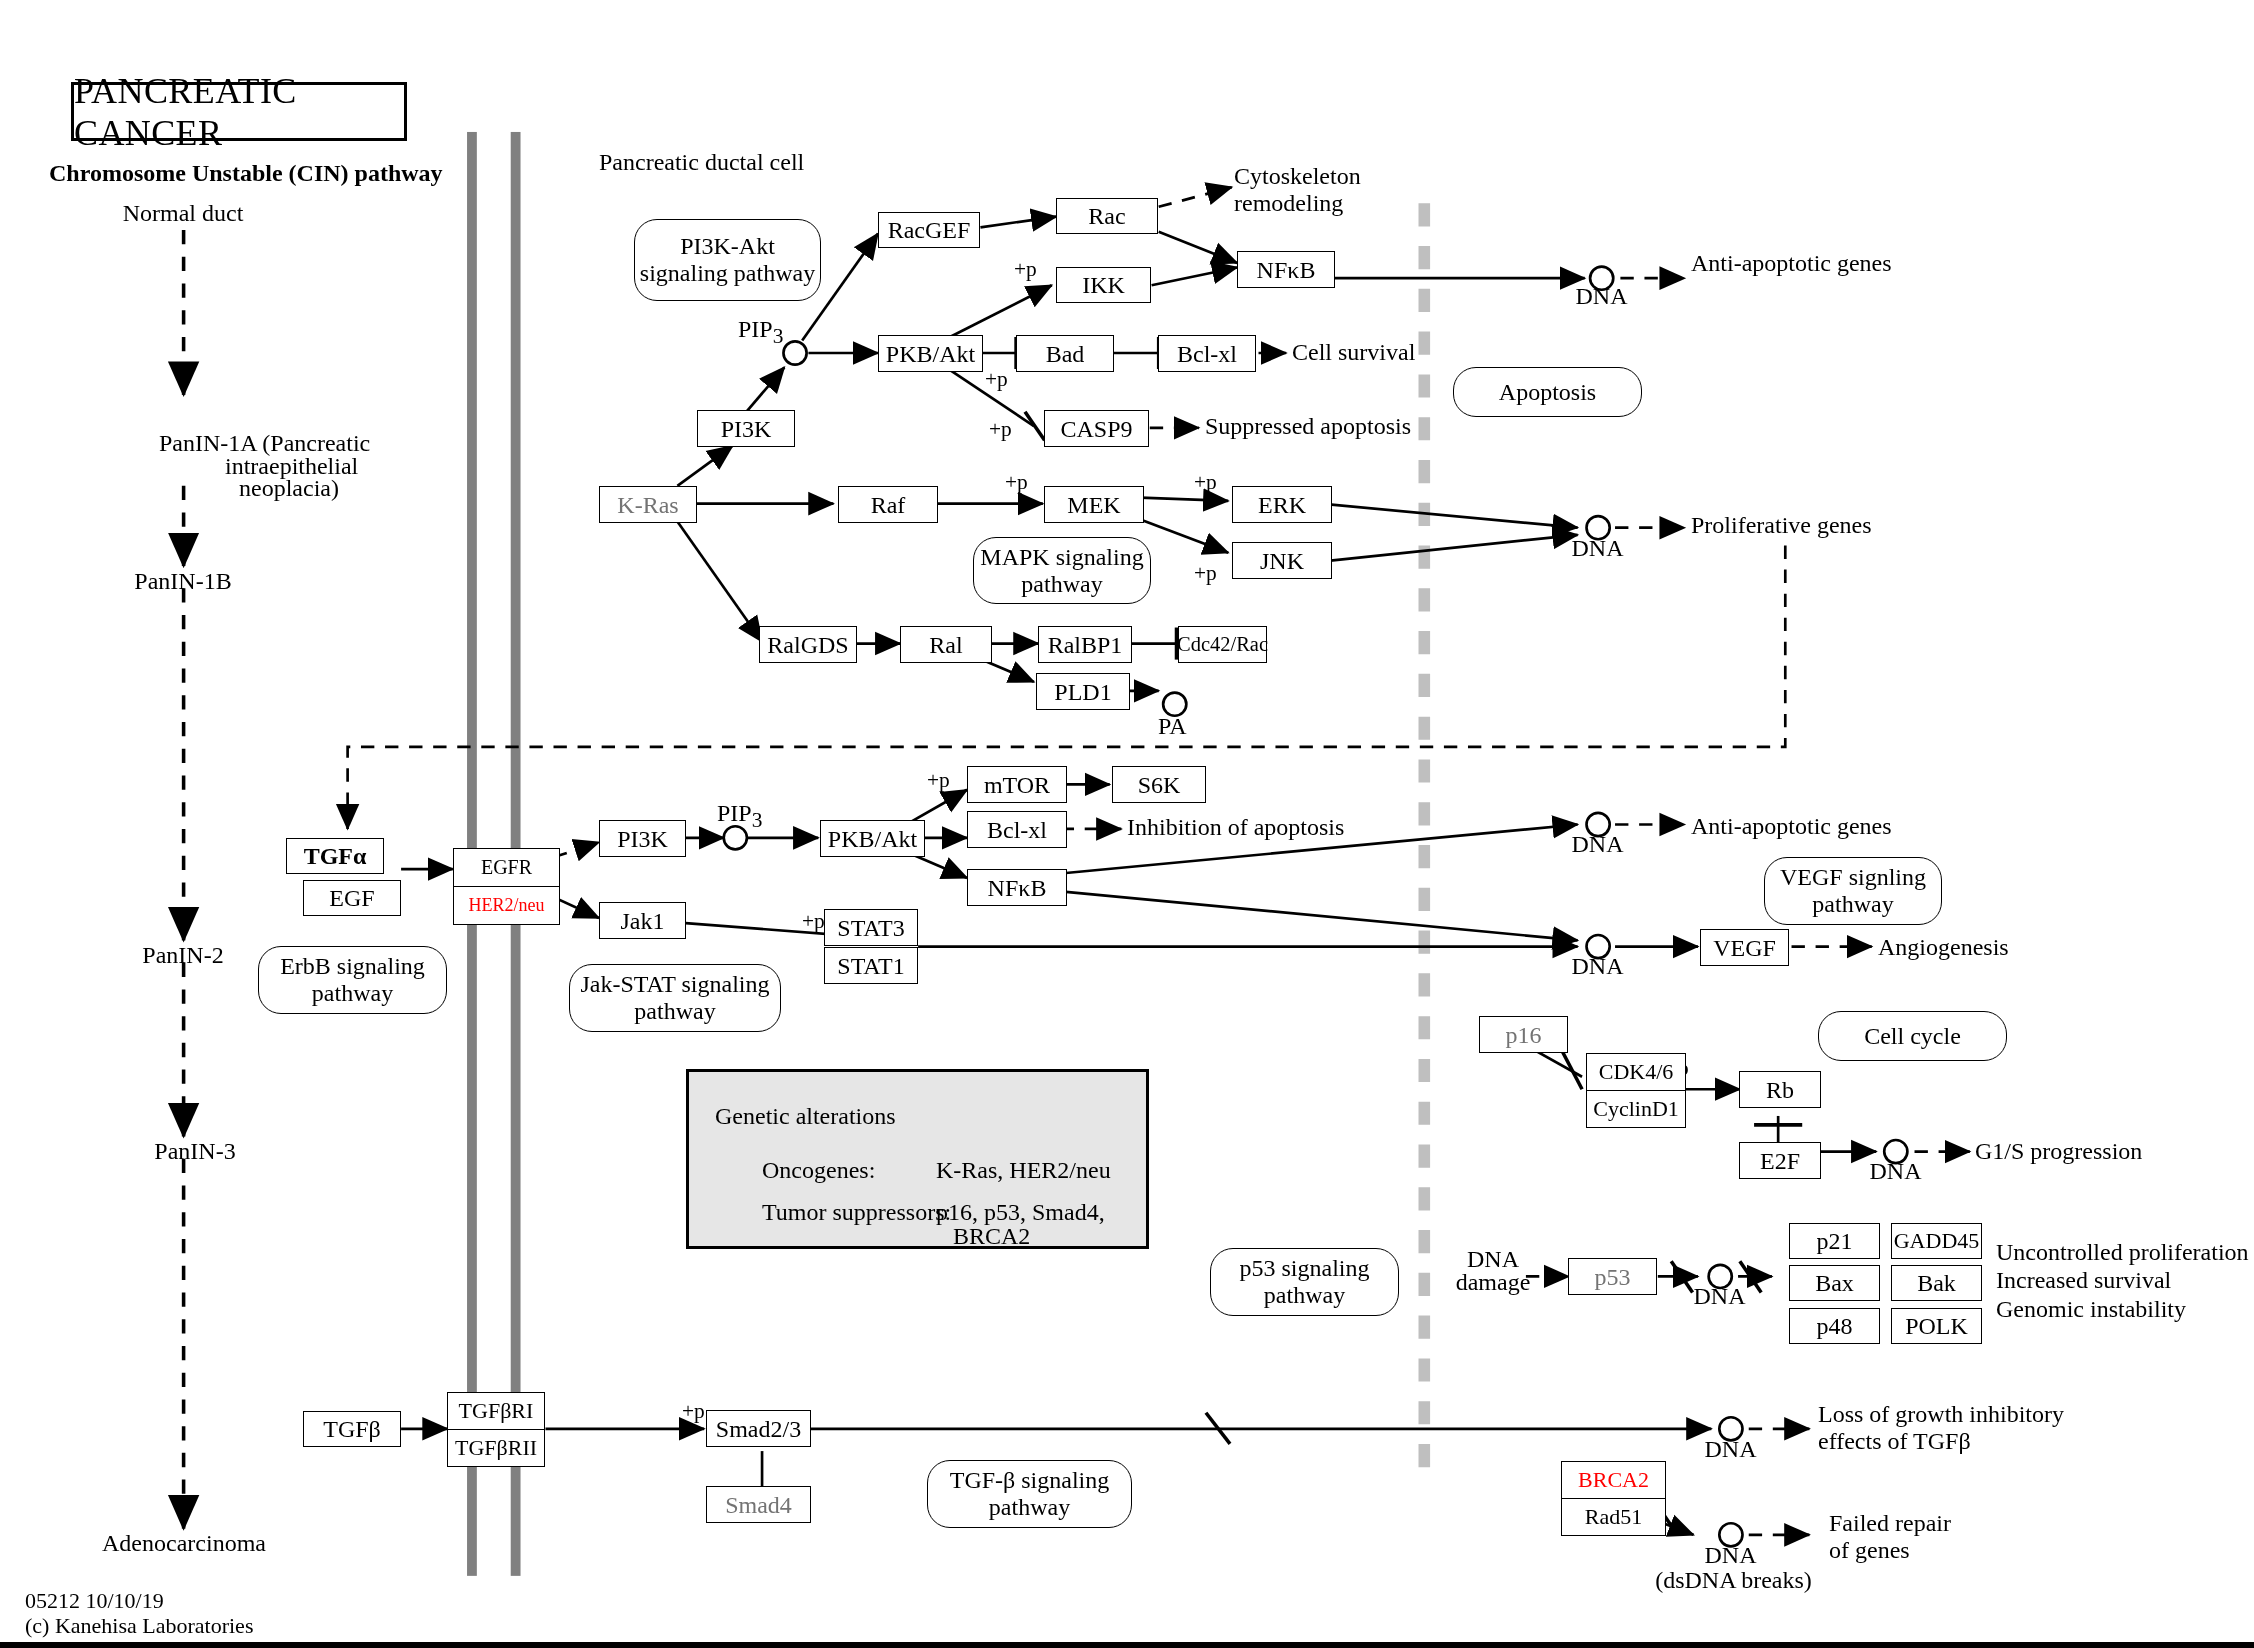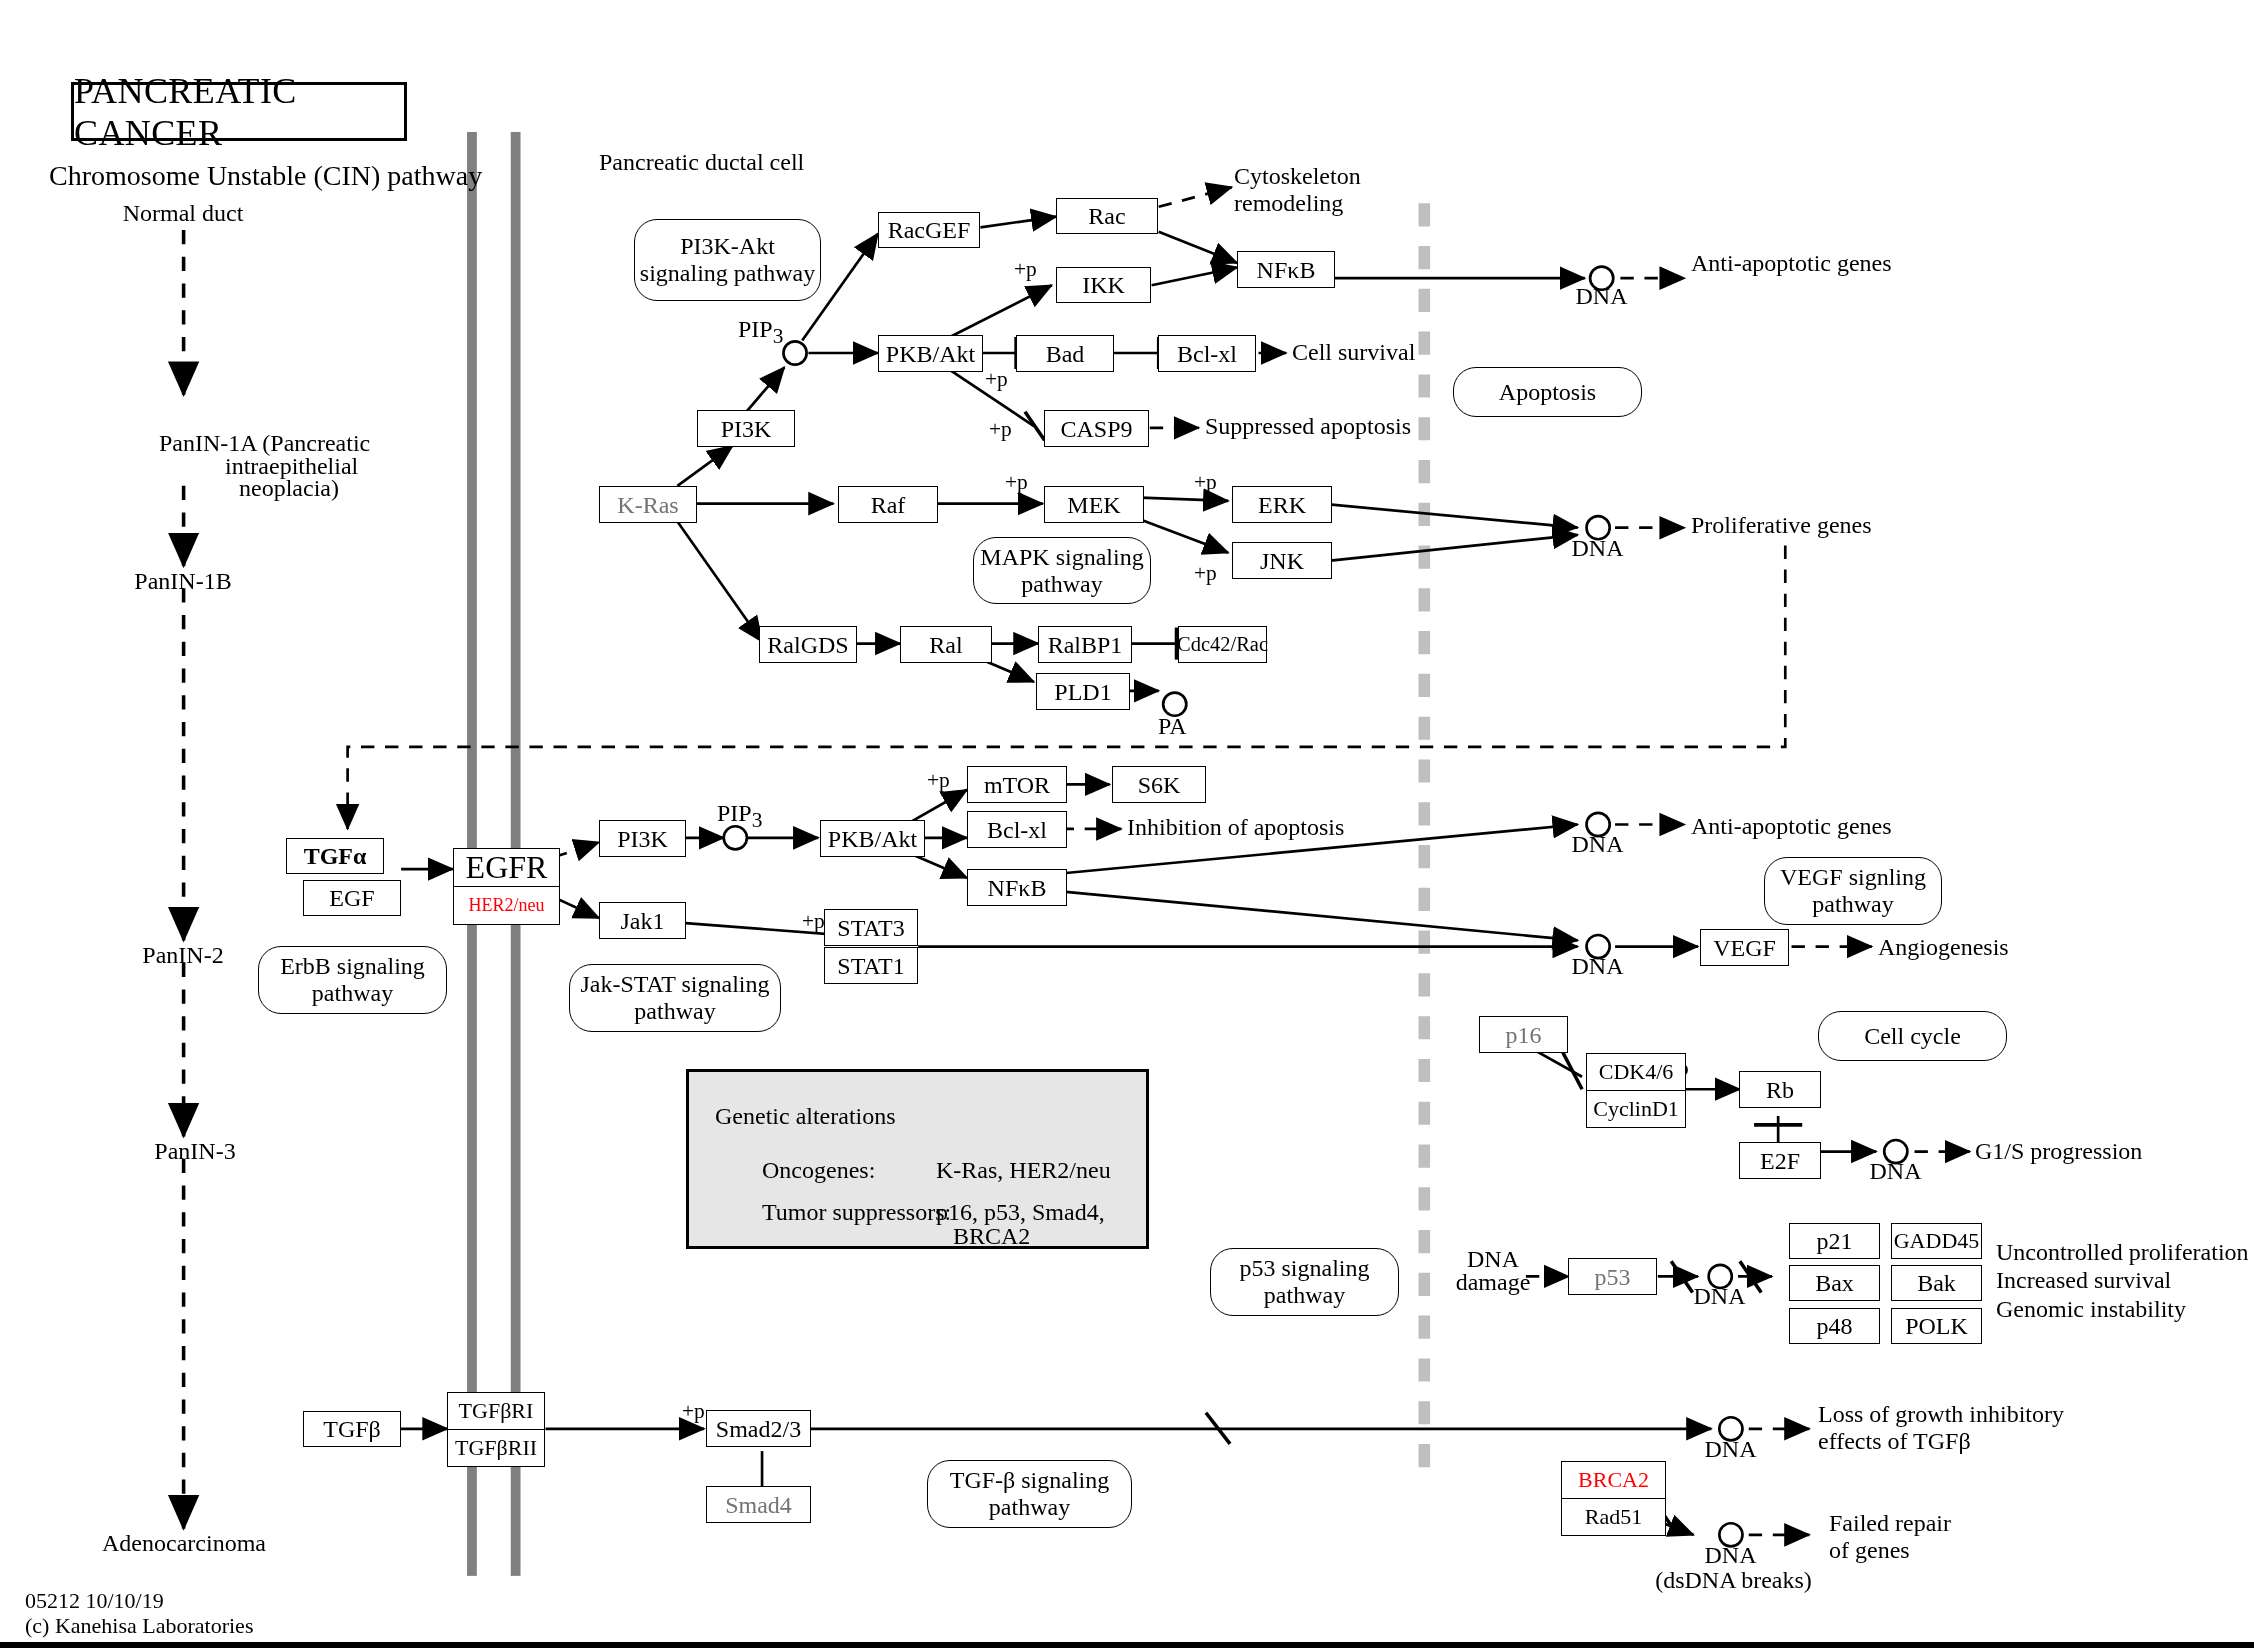--- a/index.html
+++ b/index.html
@@ -5,33 +5,33 @@
   html,body{margin:0;padding:0;background:#fff;}
   #root{position:relative;width:2255px;height:1649px;background:#fff;
         font-family:"Liberation Serif","DejaVu Serif",serif;color:#000;overflow:hidden;}
   svg{position:absolute;left:0;top:0;width:2255px;height:1649px;}
   .nd{position:absolute;box-sizing:border-box;border:1.8px solid #000;background:#fff;
       display:flex;align-items:center;justify-content:center;font-size:24px;line-height:1;
       white-space:nowrap;}
   .nd.red{color:#737373;}
   .stack{position:absolute;box-sizing:border-box;border:1.8px solid #000;background:#fff;
          display:flex;flex-direction:column;}
-  .stack>div{flex:1;display:flex;align-items:center;justify-content:center;font-size:32px;
+  .stack>div{flex:1;display:flex;align-items:center;justify-content:center;font-size:20px;
              white-space:nowrap;}
   .stack>div+div{border-top:1.8px solid #000;}
   .stack>div.red{color:#ff0000;}
   .rnd{position:absolute;box-sizing:border-box;border:1.8px solid #000;border-radius:23px;
        background:#fff;display:flex;align-items:center;justify-content:center;text-align:center;
        font-size:24px;line-height:1.12;}
   .txt{position:absolute;font-size:24px;line-height:1.13;white-space:nowrap;}
   .txt.c{text-align:center;}
   .sm{font-size:21.4px;}
   .title{position:absolute;border:3.6px solid #000;background:#fff;display:flex;
          align-items:center;justify-content:center;font-size:36px;letter-spacing:0.4px;}
-  .bold{font-weight:normal;font-size:28px;}
+  .bold{font-weight:bold;font-size:24px;}
   .galt{position:absolute;box-sizing:border-box;border:3.6px solid #000;background:#e6e6e6;}
   .foot{position:absolute;font-size:22px;line-height:1.2;}
   .hr{position:absolute;background:#000;}
 </style>
 </head>
 <body>
 
 <div id="root">
 
   <svg viewBox="0 0 2530 1850">

